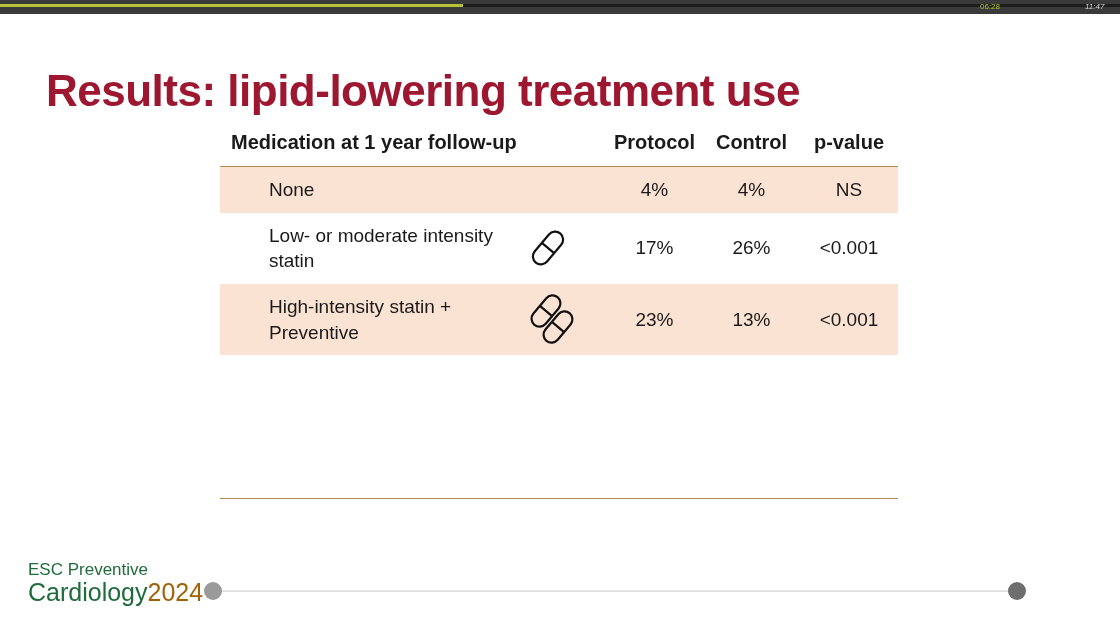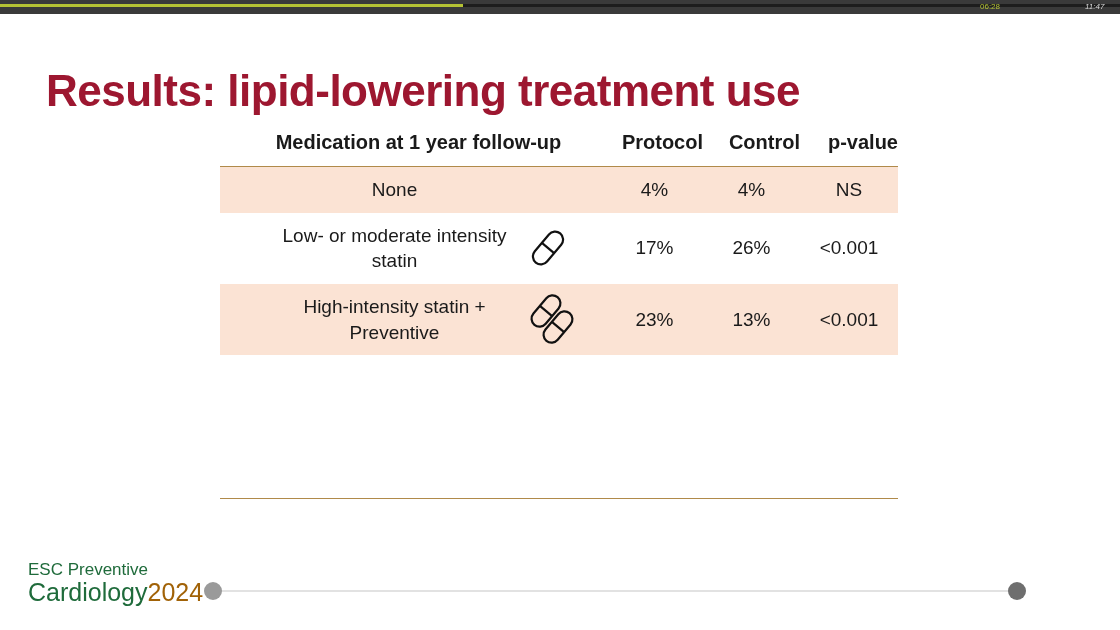--- a/index.html
+++ b/index.html
@@ -76,36 +76,36 @@
     width: 678px;
     border-collapse: collapse;
     font-family: "Liberation Sans", sans-serif;
   }
   #results-table thead th {
     font-size: 20px;
     font-weight: bold;
     color: #1a1a1a;
     padding: 14px 0 12px 0;
     border-bottom: 1.5px solid #b08a4a;
-    text-align: right;
+    text-align: center;
     vertical-align: bottom;
   }
   #results-table thead th.left-head {
-    text-align: center;
+    text-align: left;
     padding-left: 11px;
   }
   #results-table tbody td {
     font-size: 19px;
     color: #1a1a1a;
     text-align: center;
     padding: 10px 0;
     vertical-align: middle;
   }
   #results-table tbody td.label-cell {
-    text-align: center;
+    text-align: left;
     padding-left: 49px;
     line-height: 1.35;
   }
   #results-table tbody tr.shaded td {
     background: #fbe3d4;
   }
   #results-table tbody td.icon-cell {
     width: 86px;
     padding: 0;
   }

